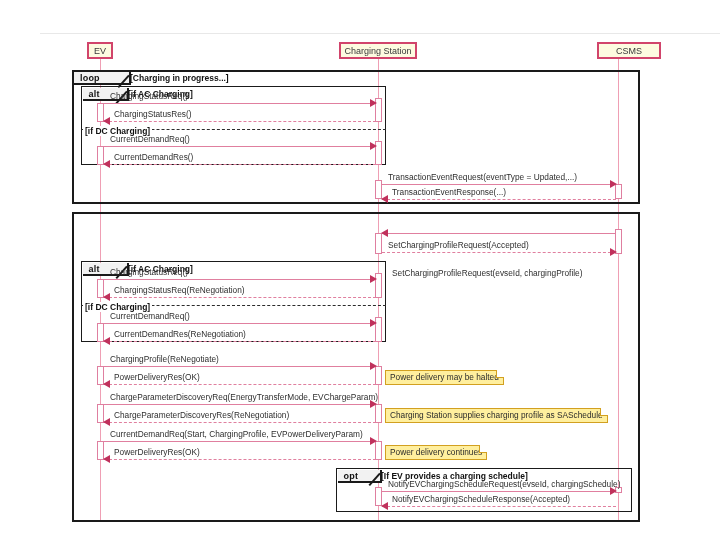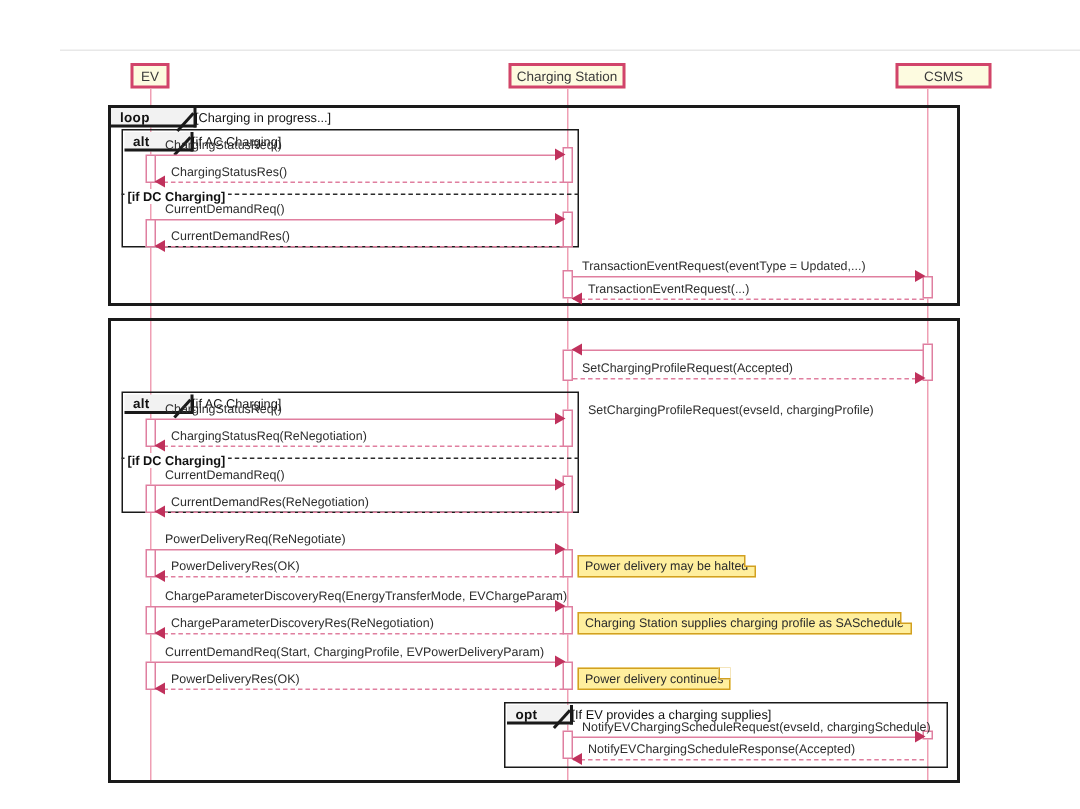--- a/index.html
+++ b/index.html
@@ -28,21 +28,21 @@
   .frag-tab{position:absolute;height:13px;border-right:2px solid #1a1a1a;
             border-bottom:2px solid #1a1a1a;background:#f2f2f2;
             box-sizing:border-box;overflow:visible;}
   .frag-tab .tabtext{position:absolute;left:6px;top:0;font-size:9px;font-weight:bold;
                      color:#111;line-height:13px;letter-spacing:.2px;}
   .frag-tab .slant{position:absolute;right:-7px;top:-1px;width:12px;height:15px;
                    background:transparent;}
   .frag-tab .slant:before{content:"";position:absolute;left:-5px;top:-1px;
        width:16px;height:16px;border-bottom:2px solid #1a1a1a;
        transform:rotate(-48deg);transform-origin:left bottom;}
-  .frag-cond{position:absolute;font-size:8.5px;font-weight:normal;color:#111;white-space:nowrap;}
+  .frag-cond{position:absolute;font-size:8.5px;font-weight:bold;color:#111;white-space:nowrap;}
   .frag-divider{position:absolute;height:0;border-top:1.6px dashed #2b2b2b;}
   .frag-else{position:absolute;font-size:8.5px;font-weight:bold;color:#111;
              background:#ffffff;padding:0 2px;white-space:nowrap;}
 
   
   .msg{position:absolute;height:0;}
   .msg .line{position:absolute;left:0;top:0;height:0;width:100%;
              border-top:1.3px solid #e07f9f;}
   .msg.dashed .line{border-top:1.3px dashed #e07f9f;}
   .msg .head-r{position:absolute;right:-1px;top:-4px;width:0;height:0;
@@ -135,21 +135,21 @@
   <div class="act" style="left:615px;top:184px;height:15px;"></div>
 
   <div class="msg" style="left:382px;top:184px;width:234px;">
     <div class="line"></div>
     <div class="head-r"></div>
     <div class="lbl">TransactionEventRequest(eventType = Updated,...)</div>
   </div>
   <div class="msg dashed rtl" style="left:382px;top:199px;width:234px;">
     <div class="line"></div>
     <div class="head-l"></div>
-    <div class="lbl">TransactionEventRequest(...)</div>
+    <div class="lbl">TransactionEventResponse(...)</div>
   </div>
 
   <div class="frag" style="left:72px;top:212px;width:568px;height:310px;"></div>
 
   <div class="act" style="left:615px;top:229px;height:25px;"></div>
   <div class="act" style="left:375px;top:233px;height:21px;"></div>
 
   <div class="msg dashed" style="left:382px;top:233px;width:234px;">
     <div class="line" style="border-top-style:solid;"></div>
     <div class="head-l"></div>
@@ -195,21 +195,21 @@
     <div class="head-l"></div>
     <div class="lbl">CurrentDemandRes(ReNegotiation)</div>
   </div>
 
   <div class="act" style="left:375px;top:366px;height:19px;"></div>
   <div class="act" style="left:97px;top:366px;height:19px;"></div>
 
   <div class="msg" style="left:104px;top:366px;width:272px;">
     <div class="line"></div>
     <div class="head-r"></div>
-    <div class="lbl">PowerDeliveryReq(ReNegotiate)</div>
+    <div class="lbl">ChargingProfile(ReNegotiate)</div>
   </div>
   <div class="msg dashed rtl" style="left:104px;top:384px;width:272px;">
     <div class="line"></div>
     <div class="head-l"></div>
     <div class="lbl">PowerDeliveryRes(OK)</div>
   </div>
   <div class="note" style="left:385px;top:370px;">
     <span>Power delivery may be halted</span>
     <span class="fold"></span>
   </div>
@@ -248,21 +248,21 @@
   <div class="note" style="left:385px;top:445px;">
     <span>Power delivery continues</span>
     <span class="fold"></span>
   </div>
 
   <div class="frag thin" style="left:336px;top:468px;width:296px;height:44px;"></div>
   <div class="frag-tab" style="left:337.6px;top:469.6px;width:44px;">
     <span class="tabtext">opt</span>
     <span class="slant"></span>
   </div>
-  <div class="frag-cond" style="left:381px;top:471px;">[If EV provides a charging supplies]</div>
+  <div class="frag-cond" style="left:381px;top:471px;">[If EV provides a charging schedule]</div>
 
   <div class="act" style="left:375px;top:487px;height:19px;"></div>
   <div class="act" style="left:615px;top:487px;height:6px;"></div>
 
   <div class="msg" style="left:382px;top:491px;width:234px;">
     <div class="line"></div>
     <div class="head-r"></div>
     <div class="lbl">NotifyEVChargingScheduleRequest(evseId, chargingSchedule)</div>
   </div>
   <div class="msg dashed rtl" style="left:382px;top:506px;width:234px;">

